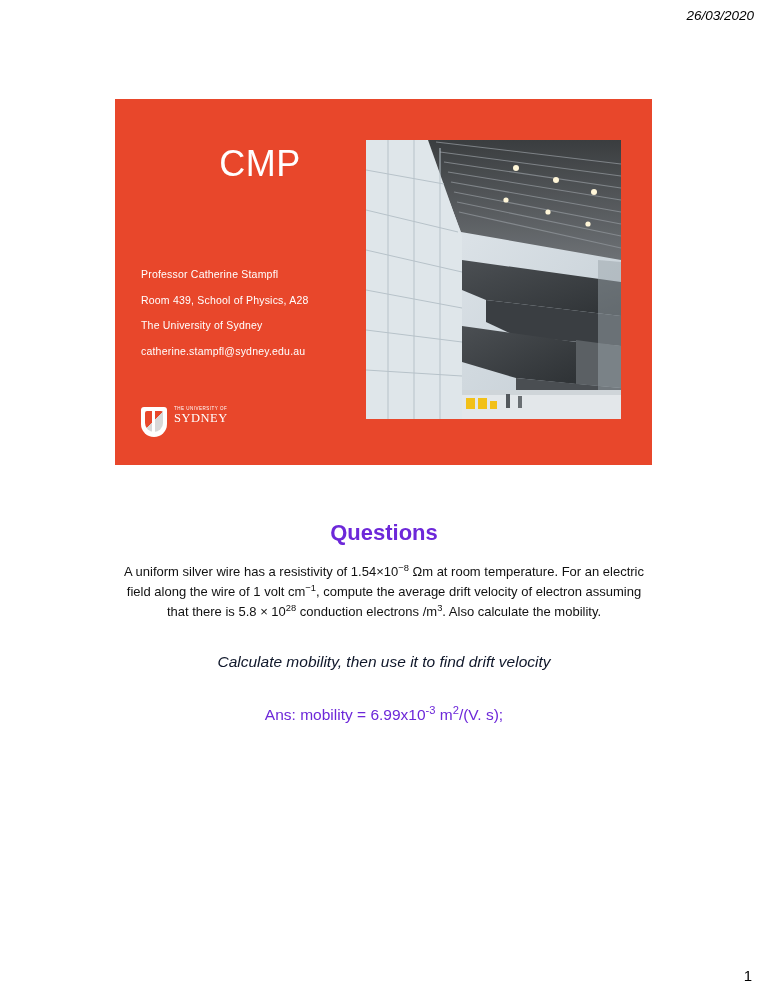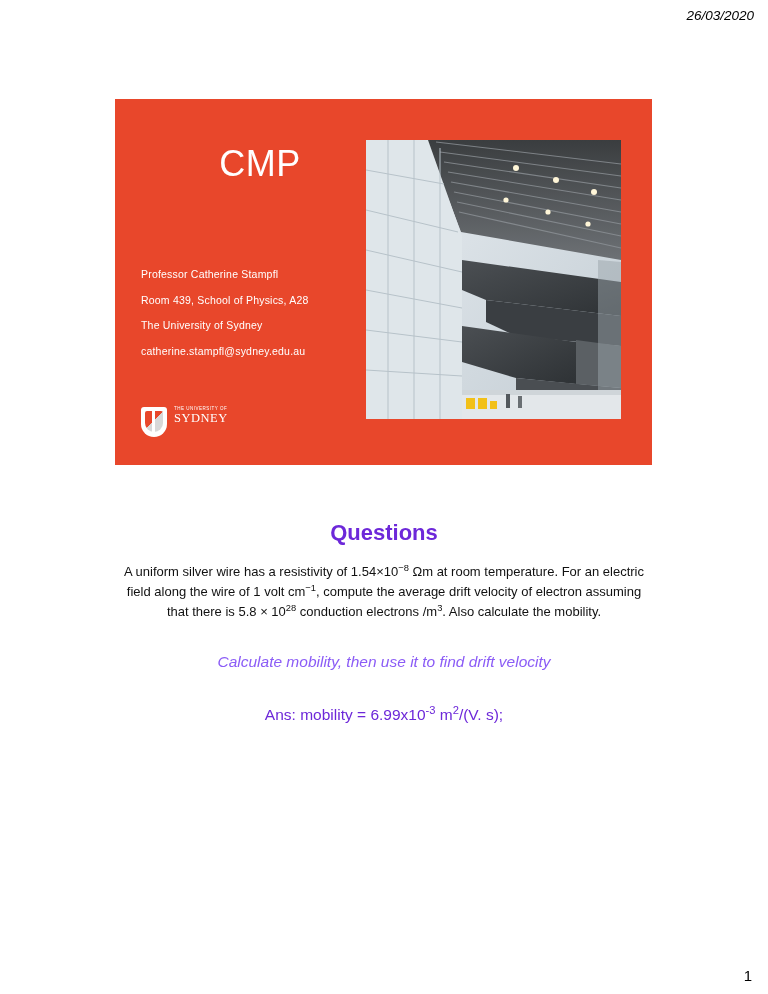--- a/index.html
+++ b/index.html
@@ -154,21 +154,21 @@
     font-size: 13px;
     line-height: 1.42;
     color: #111;
     margin: 0 auto;
     width: 520px;
   }
   .q-hint {
     margin-top: 32px;
     font-size: 15.5px;
     font-style: italic;
-    color: #8b5cf6;
+    color: #0f172a;
   }
   .q-answer {
     margin-top: 32px;
     font-size: 15.5px;
     color: #6d28d9;
     line-height: 1.4;
   }
   sup { font-size: 0.72em; }
 </style>
 </head>

